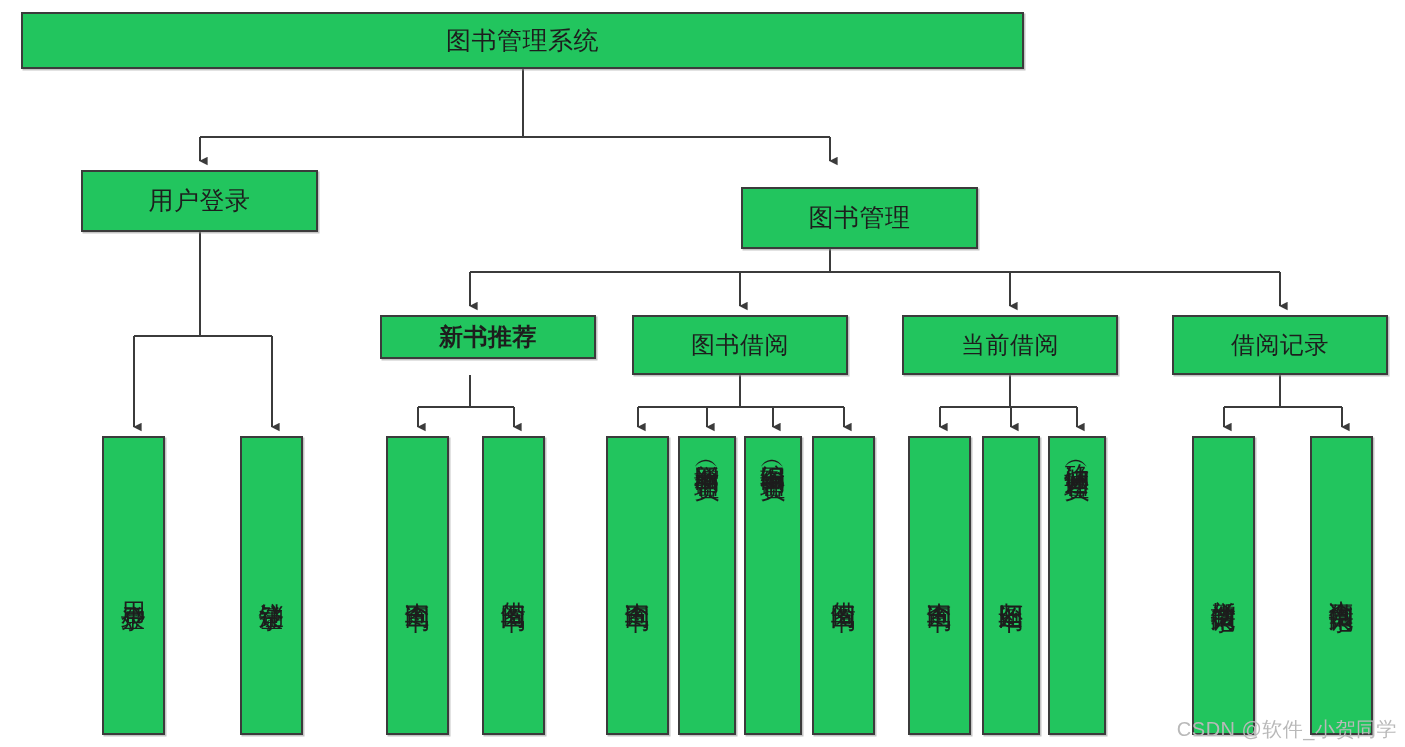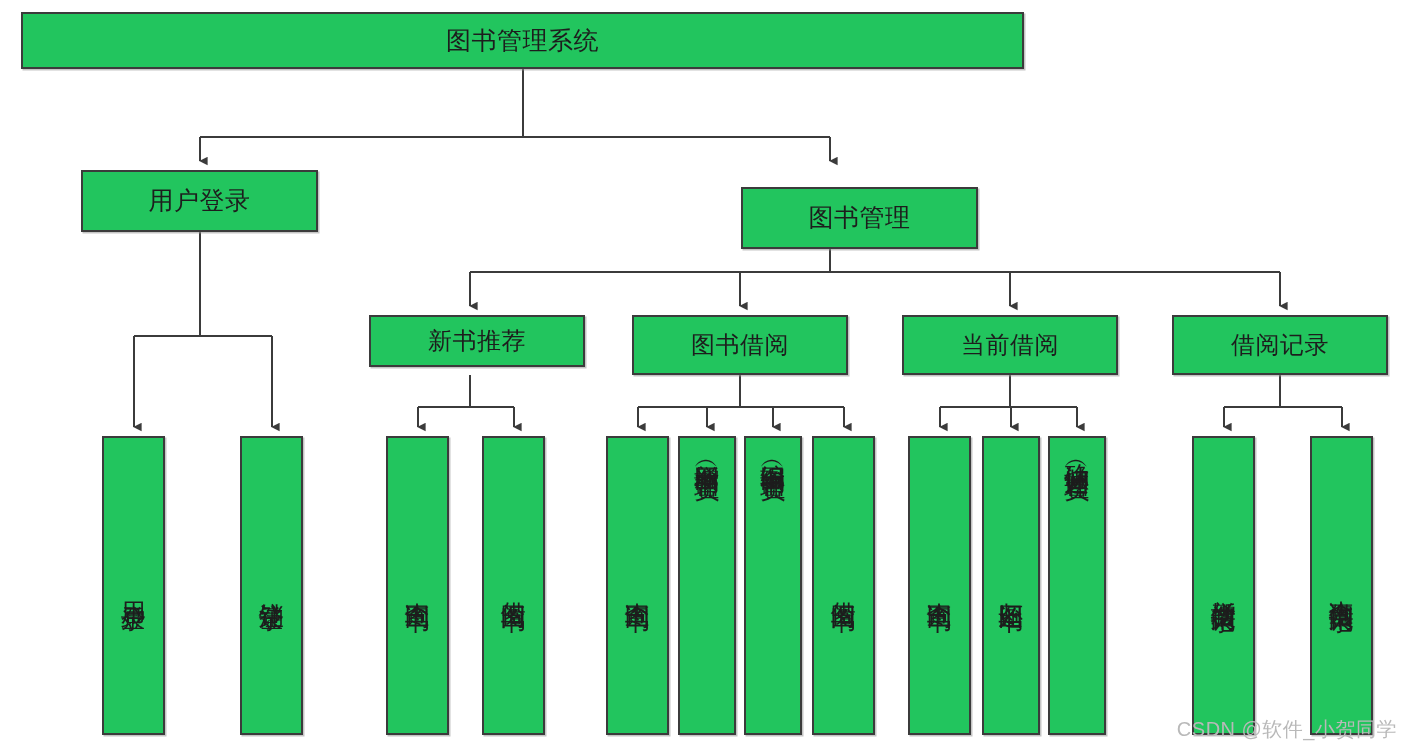--- a/index.html
+++ b/index.html
@@ -124,21 +124,21 @@
     <span class="node-label">图书管理系统</span>
   </div>
 
   <div class="node horiz level2" style="left: 81px; top: 170px; width: 237px; height: 62px;">
     <span class="node-label">用户登录</span>
   </div>
   <div class="node horiz level2" style="left: 711px; top: 187px; width: 237px; height: 62px; margin-left: 30px;">
     <span class="node-label">图书管理</span>
   </div>
 
-  <div class="node horiz level3" style="left: 369px; top: 315px; width: 216px; height: 52px;">
+  <div class="node horiz level3" style="left: 380px; top: 315px; width: 216px; height: 44px; font-weight: bold;">
     <span class="node-label">新书推荐</span>
   </div>
   <div class="node horiz level3" style="left: 902px; top: 315px; width: 216px; height: 60px;">
     <span class="node-label">当前借阅</span>
   </div>
   <div class="node horiz level3" style="left: 632px; top: 315px; width: 216px; height: 60px;">
     <span class="node-label">图书借阅</span>
   </div>
   <div class="node horiz level3" style="left: 1172px; top: 315px; width: 216px; height: 60px;">
     <span class="node-label">借阅记录</span>

